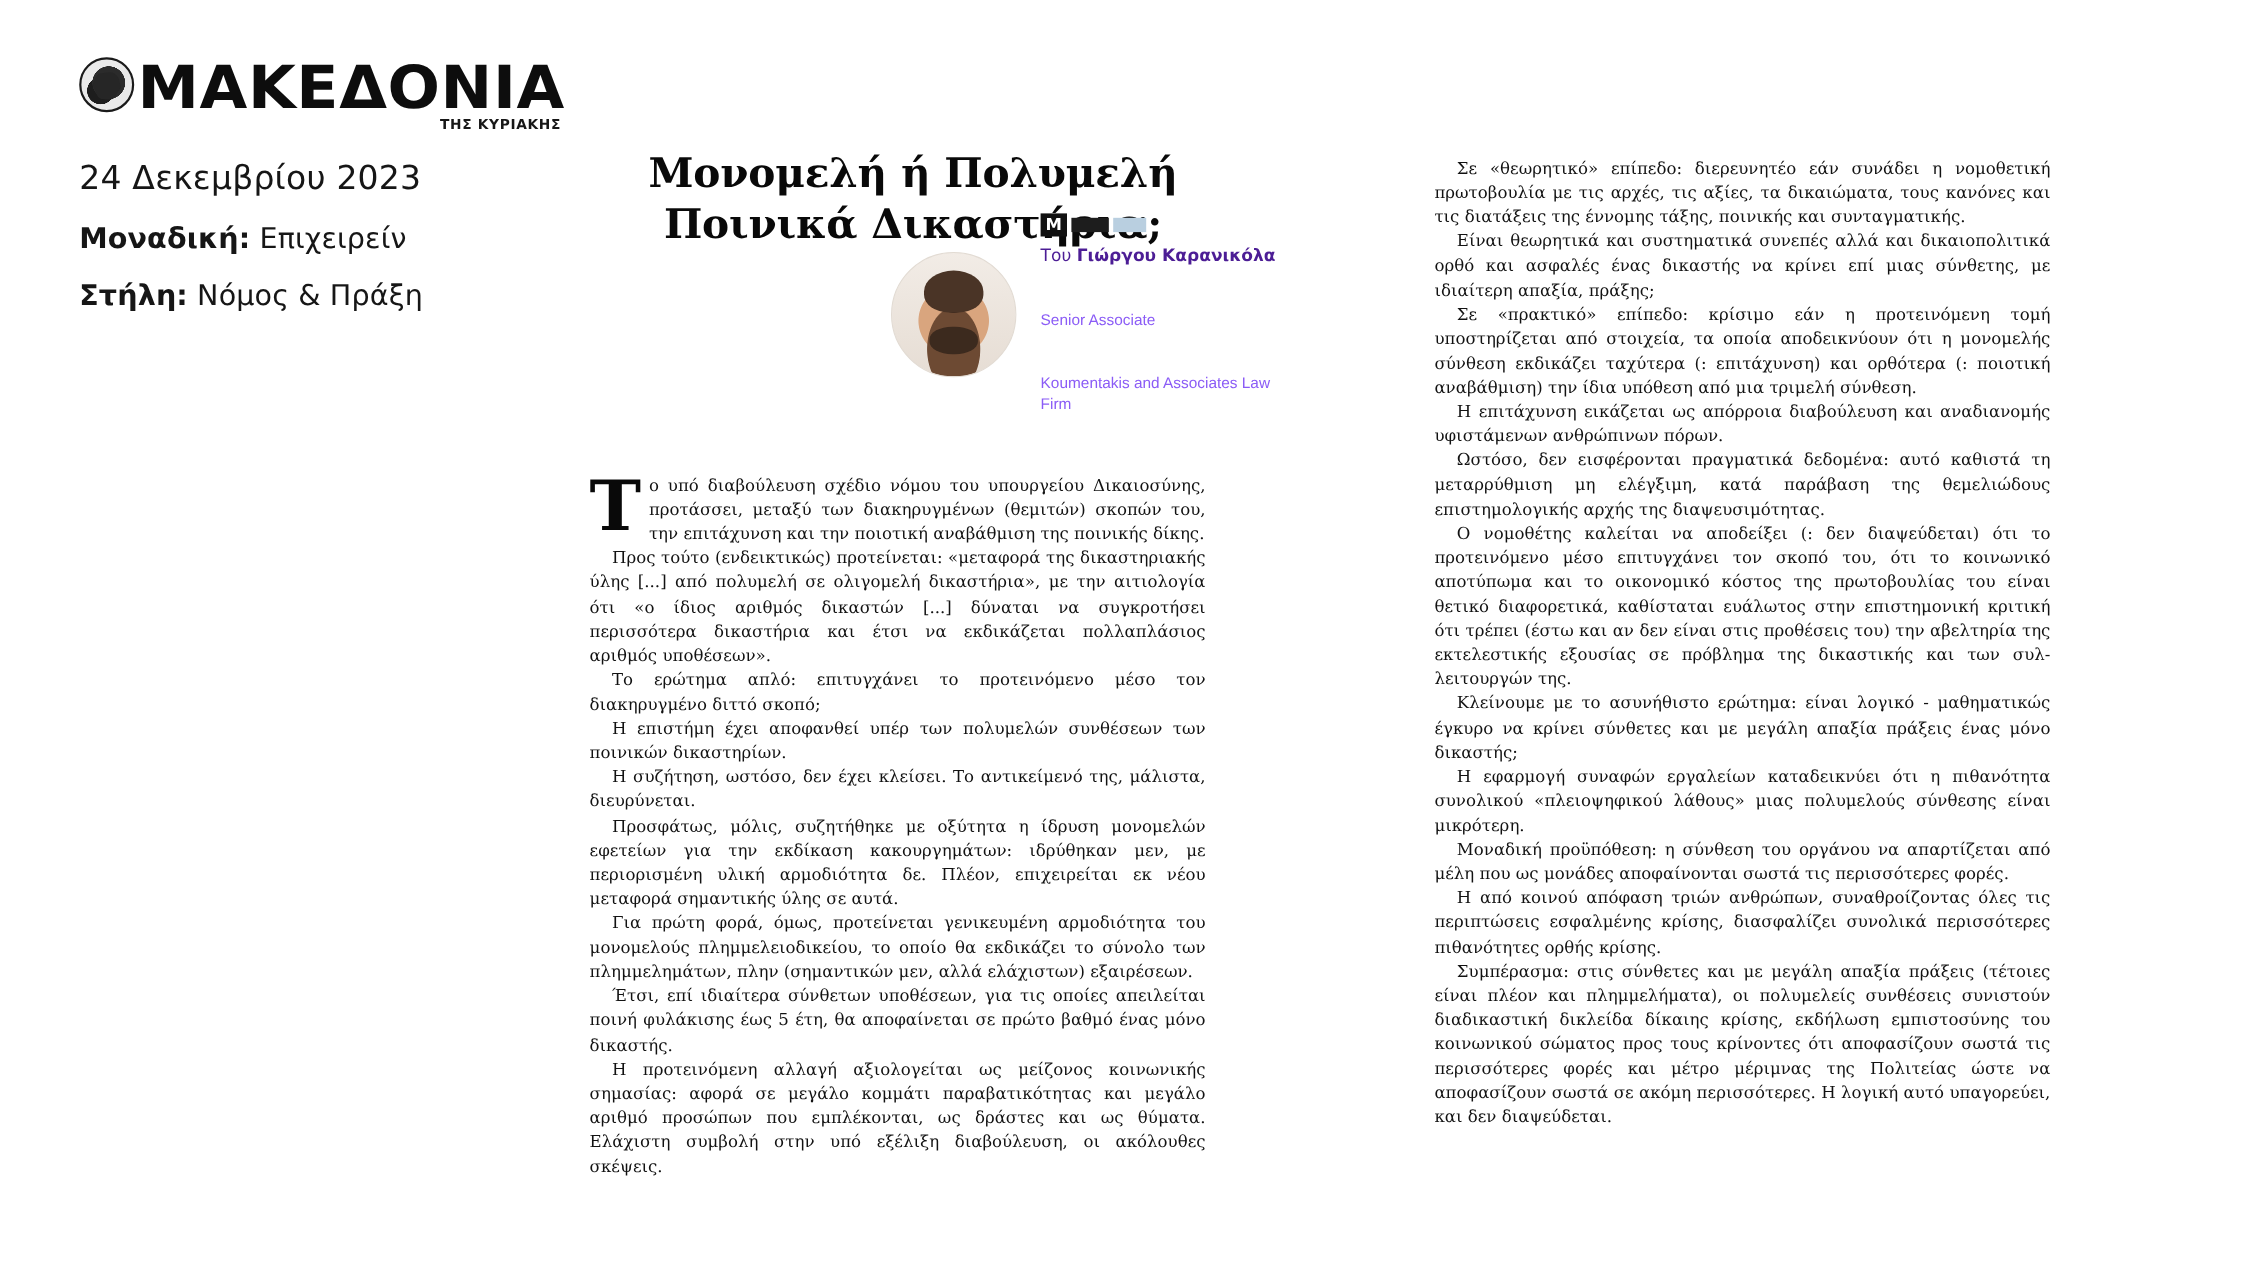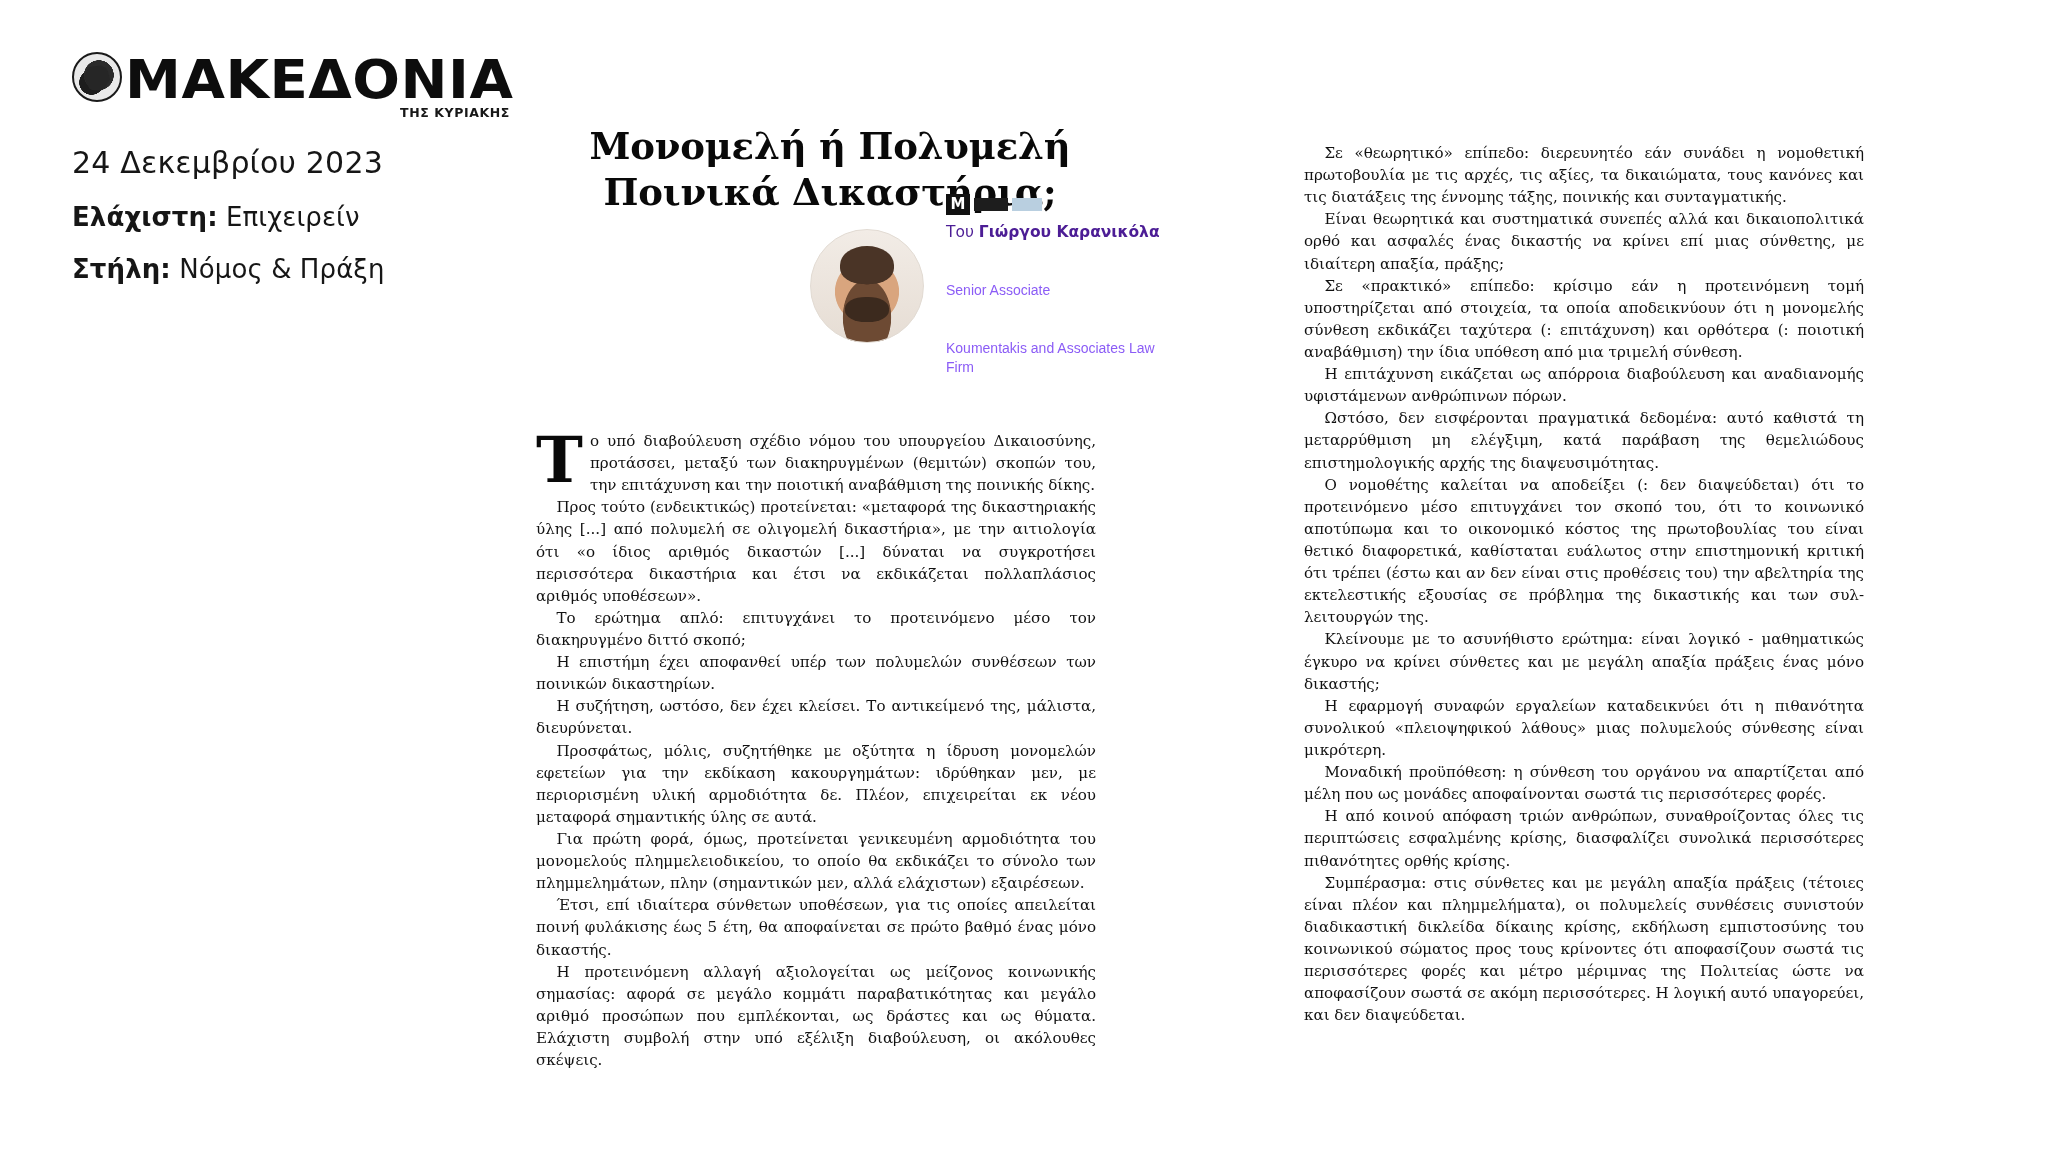--- a/index.html
+++ b/index.html
@@ -100,21 +100,21 @@
   
   .article {
     position: absolute;
     left: 536px;
     top: 120px;
     width: 1400px;
   }
 
   .headline {
     width: 580px;
-    margin: 4px auto 0 -8px;
+    margin: 15px auto 0 -8px;
     text-align: center;
     font-family: "DejaVu Serif", serif;
     font-weight: 700;
     font-size: 37px;
     line-height: 1.24;
     color: #090909;
     letter-spacing: -0.2px;
     padding-left: 12px;
   }
   .headline .hl-line { display: block; }
@@ -256,21 +256,21 @@
 
   <div class="masthead">
     <div class="masthead-seal"></div>
     <div class="masthead-wordmark">ΜΑΚΕΔΟΝΙΑ</div>
     <div class="masthead-sub">ΤΗΣ ΚΥΡΙΑΚΗΣ</div>
   </div>
 
   <div class="meta-date">24 Δεκεμβρίου 2023</div>
 
   <div class="meta-line">
-    <span class="meta-key">Ελάχιστη:</span>
+    <span class="meta-key">Μοναδική:</span>
     <span class="meta-val">Επιχειρείν</span>
   </div>
 
   <div class="meta-line">
     <span class="meta-key">Στήλη:</span>
     <span class="meta-val">Νόμος &amp; Πράξη</span>
   </div>
 
 </div>
 

